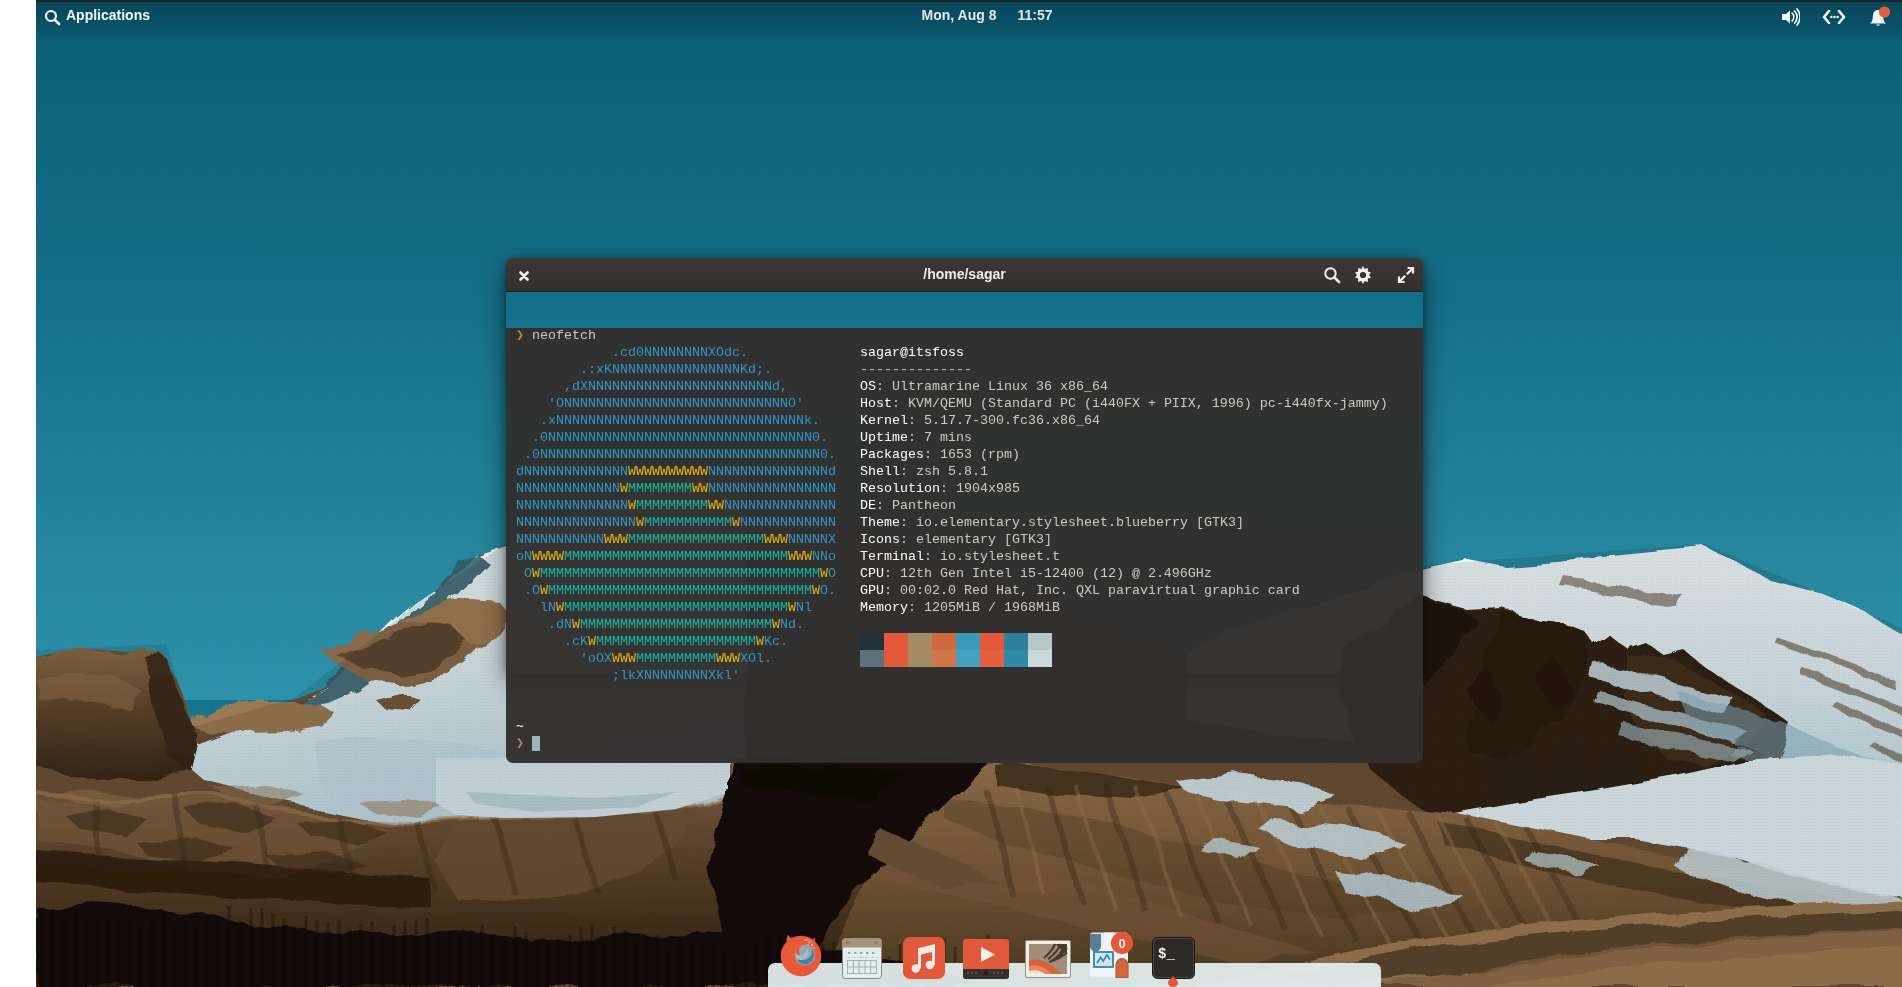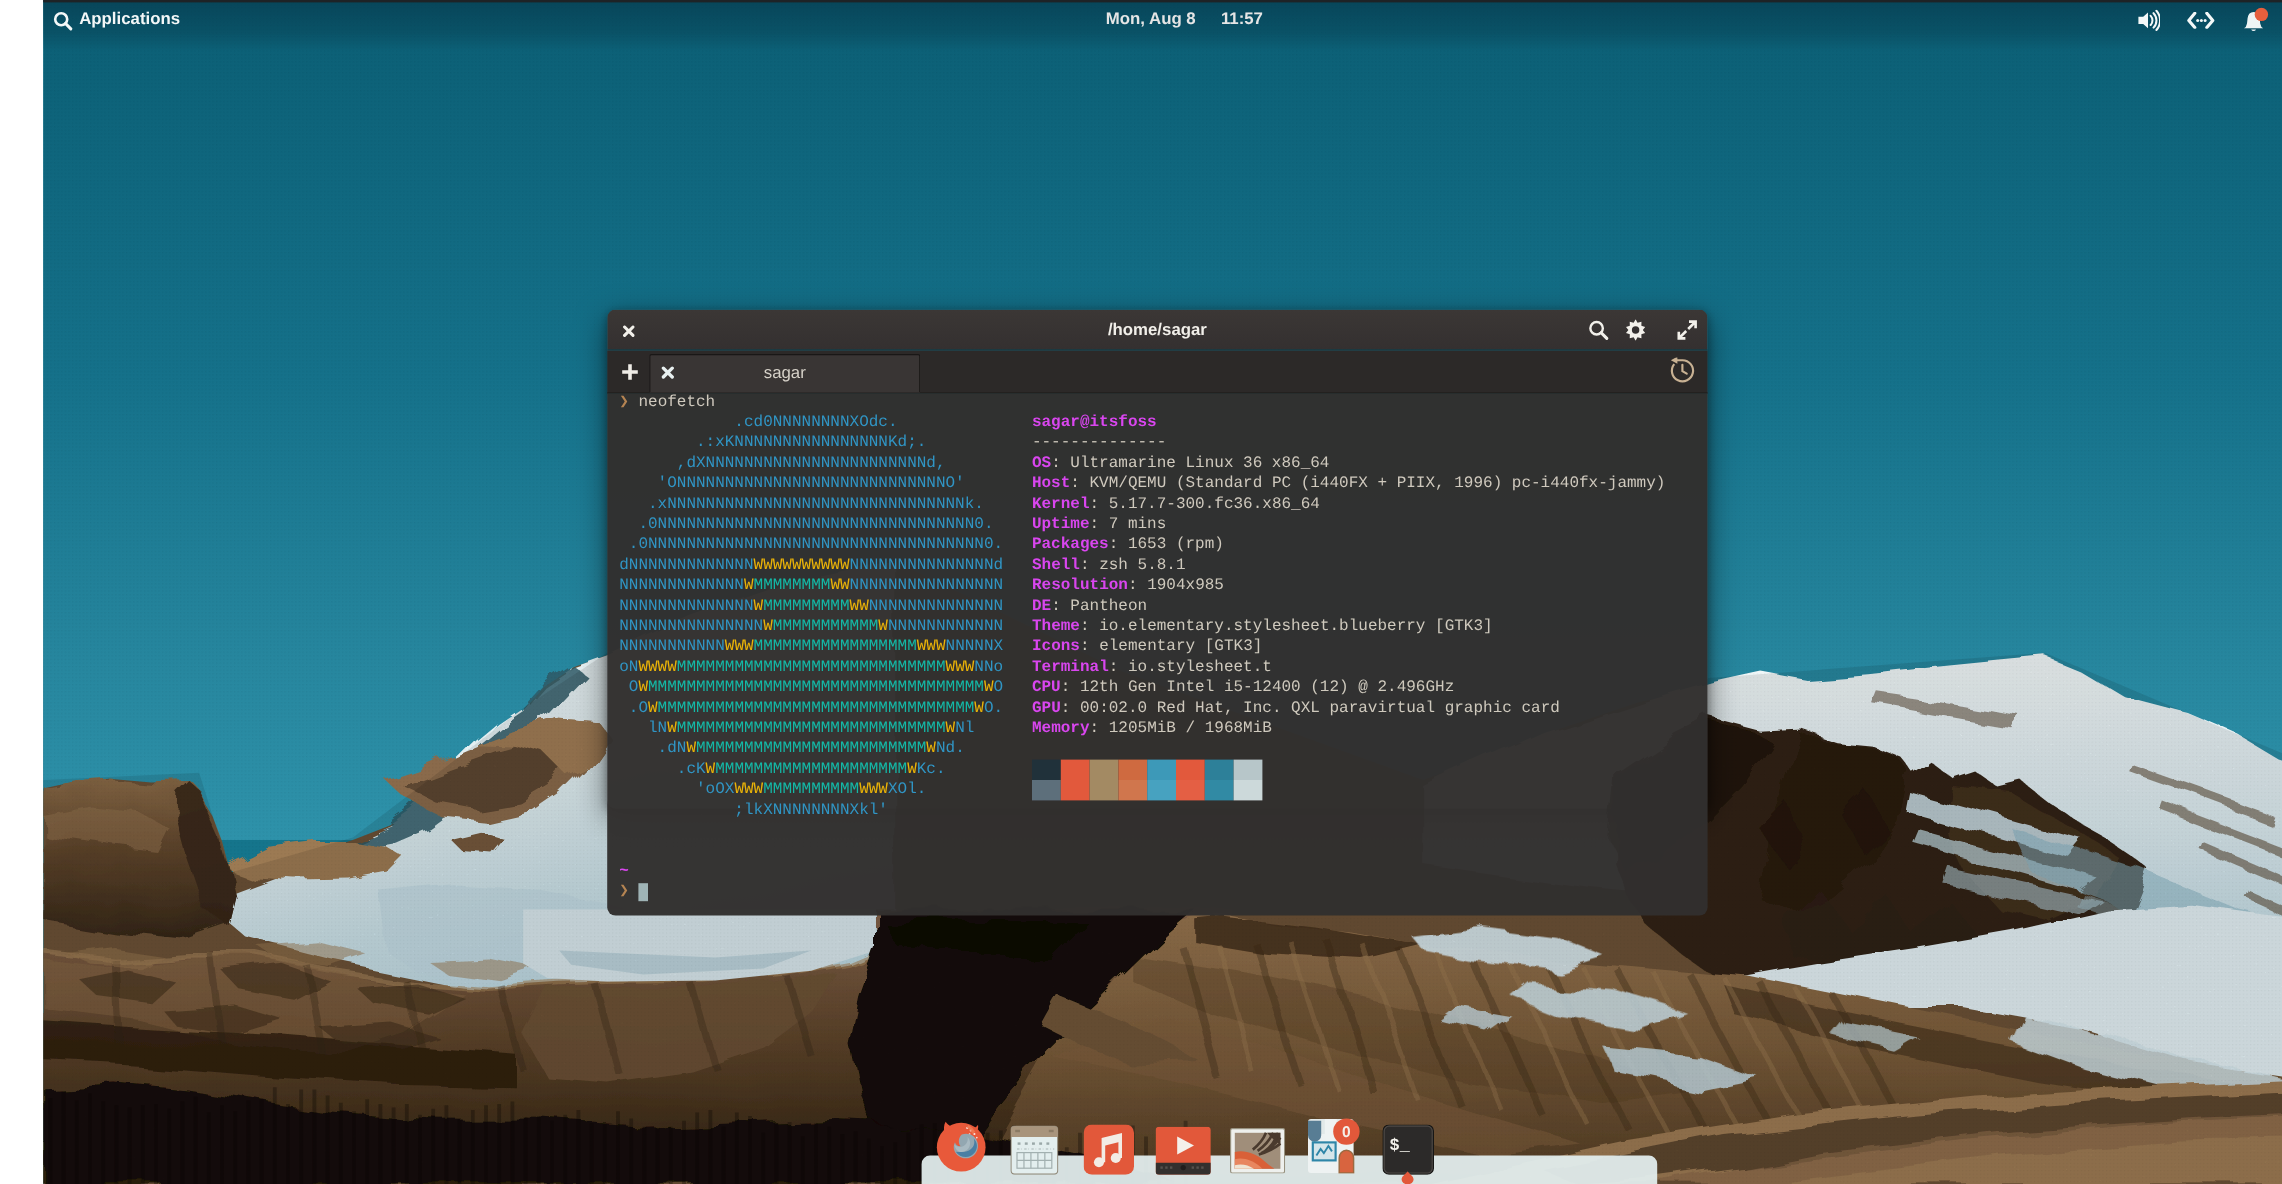--- a/index.html
+++ b/index.html
@@ -9,21 +9,21 @@
 #apps{position:absolute;left:30px;top:2px;height:27px;line-height:27px;color:#f4f8f8;font-size:14px;font-weight:bold;}
 #clock{position:absolute;left:0;top:2px;width:1902px;height:27px;line-height:27px;text-align:center;color:#e5e5e5;font-size:14px;font-weight:bold;}
 #term{position:absolute;left:470px;top:258px;width:917px;height:416px;border-radius:7px;box-shadow:0 8px 26px rgba(0,0,0,.5),0 2px 8px rgba(0,0,0,.35);}
 #tbar{position:absolute;left:0;top:0;width:917px;height:33px;border-radius:7px 7px 0 0;background:linear-gradient(#3b3735,#343030);border-bottom:1px solid #201e1d;}
 #ttitle{position:absolute;left:0;top:0;width:917px;height:33px;line-height:33px;text-align:center;color:#f1efe9;font-size:14px;font-weight:bold;}
 #tabbar{position:absolute;left:0;top:34px;width:917px;height:35px;background:#2c2928;border-bottom:1px solid #1f1d1c;}
 #tab{position:absolute;left:35px;top:3px;width:224px;height:31px;background:#393534;border:1px solid #191716;border-bottom:none;border-radius:2px 2px 0 0;}
 #tab .lbl{position:absolute;left:0;top:0;width:100%;height:29px;line-height:29px;text-align:center;color:#d6d1c8;font-size:14px;}
 #tbody{position:absolute;left:0;top:70px;width:917px;height:435px;border-radius:0 0 7px 7px;background:rgba(49,47,46,.975);}
 pre{margin:0;font-family:"Liberation Mono",monospace;font-size:13.333px;line-height:17px;}
-.b{color:#d946ef;font-weight:bold;}
+.b{color:#ffffff;font-weight:normal;}
 .n{color:#3095c4;}
 .m{color:#14b8a6;}
 .w{color:#eab308;}
 .g{color:#cfc9bd;}
 .o{color:#b58452;}
 #dock{position:absolute;left:732px;top:963px;width:613px;height:24px;background:rgba(226,238,238,.94);border-radius:7px 7px 0 0;}
 </style></head>
 <body>
 <div id="stage">
 <svg id="wall" width="1902" height="987" viewBox="0 0 1902 987">
@@ -209,36 +209,20 @@
  <circle cx="17.5" cy="6" r="5.6" fill="#e65f3d"></circle>
 </svg>
 <svg style="position:absolute;left:1872px;top:7px" width="20" height="20" viewBox="0 0 20 20">
  <path d="M10,1.5 L10,9" stroke="#f4f8f8" stroke-width="2.4" stroke-linecap="round"></path>
  <path d="M5.5,3.8 A7.6,7.6 0 1 0 14.5,3.8" stroke="#f4f8f8" stroke-width="2.4" fill="none" stroke-linecap="round"></path>
 </svg>
 
 <div id="term">
  <div id="tbar">
   <div id="ttitle">/home/sagar</div>
- </div>
- <div id="tabbar">
-  <svg style="position:absolute;left:12px;top:11px" width="14" height="14" viewBox="0 0 14 14">
-          <path d="M7,0.5 L7,13.5 M0.5,7 L13.5,7" stroke="#efece6" stroke-width="3"></path>
-        </svg>
-  <div id="tab">
-          <div class="lbl">sagar</div>
-    <svg style="position:absolute;left:9px;top:9px" width="11" height="11" viewBox="0 0 11 11">
-      <path d="M1.8,1.8 L9.2,9.2 M9.2,1.8 L1.8,9.2" stroke="#e8f0f0" stroke-width="2.8" stroke-linecap="round"></path>
-    </svg>
-  </div>
-  <svg style="position:absolute;left:885px;top:6px" width="22" height="22" viewBox="0 0 22 22">
-   <path d="M4.2,5.5 A8.8,8.8 0 1 0 11,2.2 M11,2.2 L5,2.2" stroke="#c8b193" stroke-width="1.8" fill="none"></path>
-   <path d="M6.8,-0.8 L6.8,5.2 L1.4,2.2 Z" fill="#c8b193"></path>
-   <path d="M11,6 L11,11.3 L14.6,13.4" stroke="#c8b193" stroke-width="1.8" fill="none" stroke-linecap="round"></path>
-  </svg>
  </div>
  <div id="tbody">
         <pre style="position:absolute;left:10px;top:-1px"><span class="o">❯</span> <span class="g">neofetch</span>
 <span class="n">            .cd0NNNNNNNNXOdc.</span>              <span class="b">sagar@itsfoss</span>
 <span class="n">        .:xKNNNNNNNNNNNNNNNNKd;.</span>           <span class="g">--------------</span>
 <span class="n">      ,dXNNNNNNNNNNNNNNNNNNNNNNNd,</span>         <span class="b">OS</span><span class="g">: Ultramarine Linux 36 x86_64</span>
 <span class="n">    'ONNNNNNNNNNNNNNNNNNNNNNNNNNNNO'</span>       <span class="b">Host</span><span class="g">: KVM/QEMU (Standard PC (i440FX + PIIX, 1996) pc-i440fx-jammy)</span>
 <span class="n">   .xNNNNNNNNNNNNNNNNNNNNNNNNNNNNNNNk.</span>     <span class="b">Kernel</span><span class="g">: 5.17.7-300.fc36.x86_64</span>
 <span class="n">  .0NNNNNNNNNNNNNNNNNNNNNNNNNNNNNNNNN0.</span>    <span class="b">Uptime</span><span class="g">: 7 mins</span>
 <span class="n"> .0NNNNNNNNNNNNNNNNNNNNNNNNNNNNNNNNNNN0.</span>   <span class="b">Packages</span><span class="g">: 1653 (rpm)</span>

